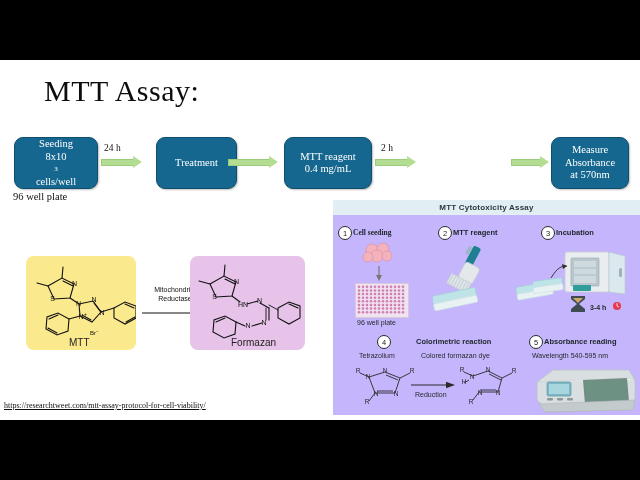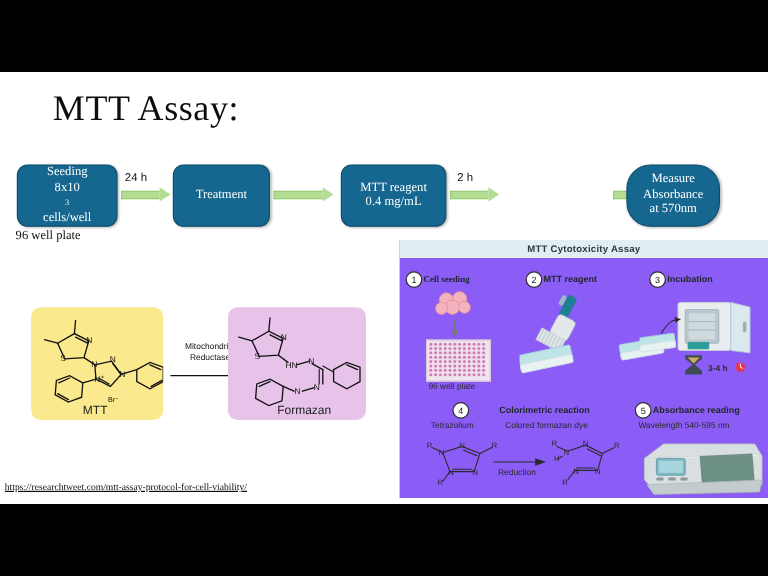--- a/index.html
+++ b/index.html
@@ -16,30 +16,30 @@
            color:#ffffff;font-family:"Liberation Serif",serif;font-size:10.5px;line-height:12.5px;
            display:flex;align-items:center;justify-content:center;text-align:center;
            box-shadow:1px 1px 2px rgba(0,0,0,.25);}
   .flowbox span{display:block;padding:0 3px;}
   .sup{font-size:7px;vertical-align:super;}
 
   .arrow{position:absolute;height:12px;}
   .arrow .shaft{position:absolute;left:0;top:2.5px;height:7px;background:#b3dd93;border:1px solid #9ccc7a;border-right:none;box-sizing:border-box;}
   .arrow .head{position:absolute;top:0;width:0;height:0;border-top:6px solid transparent;border-bottom:6px solid transparent;border-left:9px solid #b3dd93;}
 
-  .arrlabel{position:absolute;font-family:Liberation Sans, sans-serif;font-size:9.5px;color:#111;}
+  .arrlabel{position:absolute;font-family:Liberation Serif, serif;font-size:9.5px;color:#111;}
   .caption-sm{position:absolute;font-family:"Liberation Serif",serif;font-size:10.5px;color:#111;}
 
   
   .chempanel{position:absolute;border-radius:8px;}
   .chemlabel{position:absolute;font-size:10px;color:#222;font-family:"Liberation Sans",sans-serif;}
   .chemarrowlabel{position:absolute;font-size:7px;color:#111;text-align:center;line-height:9px;width:70px;}
 
   
-  #infog{position:absolute;left:333px;top:140px;width:307px;height:215px;background:#8b5cf6;}
+  #infog{position:absolute;left:333px;top:140px;width:307px;height:215px;background:#c4b5fd;}
   .infohdr{position:absolute;left:0;top:0;width:307px;height:15px;background:#e1eef2;
            display:flex;align-items:center;justify-content:center;
            font-size:8px;font-weight:bold;color:#2b3a40;letter-spacing:.2px;}
   .stepnum{position:absolute;width:12px;height:12px;border:1px solid #2b2b2b;border-radius:50%;
            font-size:7.5px;display:flex;align-items:center;justify-content:center;color:#1a1a1a;background:#fff;}
   .steplbl{position:absolute;font-size:7.5px;font-weight:bold;color:#20282c;white-space:nowrap;}
   .subcap{position:absolute;font-size:7px;color:#2a2a2a;white-space:nowrap;}
 
   .plate96{position:absolute;background:#efe4ef;border:1px solid #d9c8da;}
 
@@ -66,21 +66,21 @@
       </span>
     </div>
     <div class="caption-sm" style="left:13px;top:131px;">96 well plate</div>
 
     <div class="arrow" style="left:101px;top:96px;width:41px;">
       <div class="shaft" style="width:32px;"></div>
         <div class="head" style="left:32px;"></div>
     </div>
     <div class="arrlabel" style="left:104px;top:83px;">24 h</div>
 
-    <div class="flowbox" style="left:144px;top:77px;width:79px;height:50px;">
+    <div class="flowbox" style="left:156px;top:77px;width:79px;height:50px;">
       <span>Treatment</span>
     </div>
 
     <div class="arrow" style="left:228px;top:96px;width:50px;">
       <div class="shaft" style="width:41px;"></div>
         <div class="head" style="left:41px;"></div>
     </div>
 
     <div class="flowbox" style="left:284px;top:77px;width:86px;height:50px;">
       <span>
@@ -94,21 +94,21 @@
         <div class="head" style="left:32px;"></div>
     </div>
     <div class="arrlabel" style="left:381px;top:83px;">2 h</div>
 
 
     <div class="arrow" style="left:511px;top:96px;width:38px;">
       <div class="shaft" style="width:29px;"></div>
         <div class="head" style="left:29px;"></div>
     </div>
 
-    <div class="flowbox" style="left:522px;top:77px;width:76px;height:50px;border-radius:20px;">
+    <div class="flowbox" style="left:551px;top:77px;width:76px;height:50px;">
       <span>
         <span>Measure</span>
         <span>Absorbance</span>
         <span>at 570nm</span>
       </span>
     </div>
 
     <div class="chempanel" style="left:26px;top:196px;width:110px;height:94px;background:#fbe98e;"></div>
     <svg style="position:absolute;left:26px;top:196px;" width="110" height="94" viewBox="0 0 110 94">
       <g fill="none" stroke="#111" stroke-width="1.1" stroke-linecap="round">

